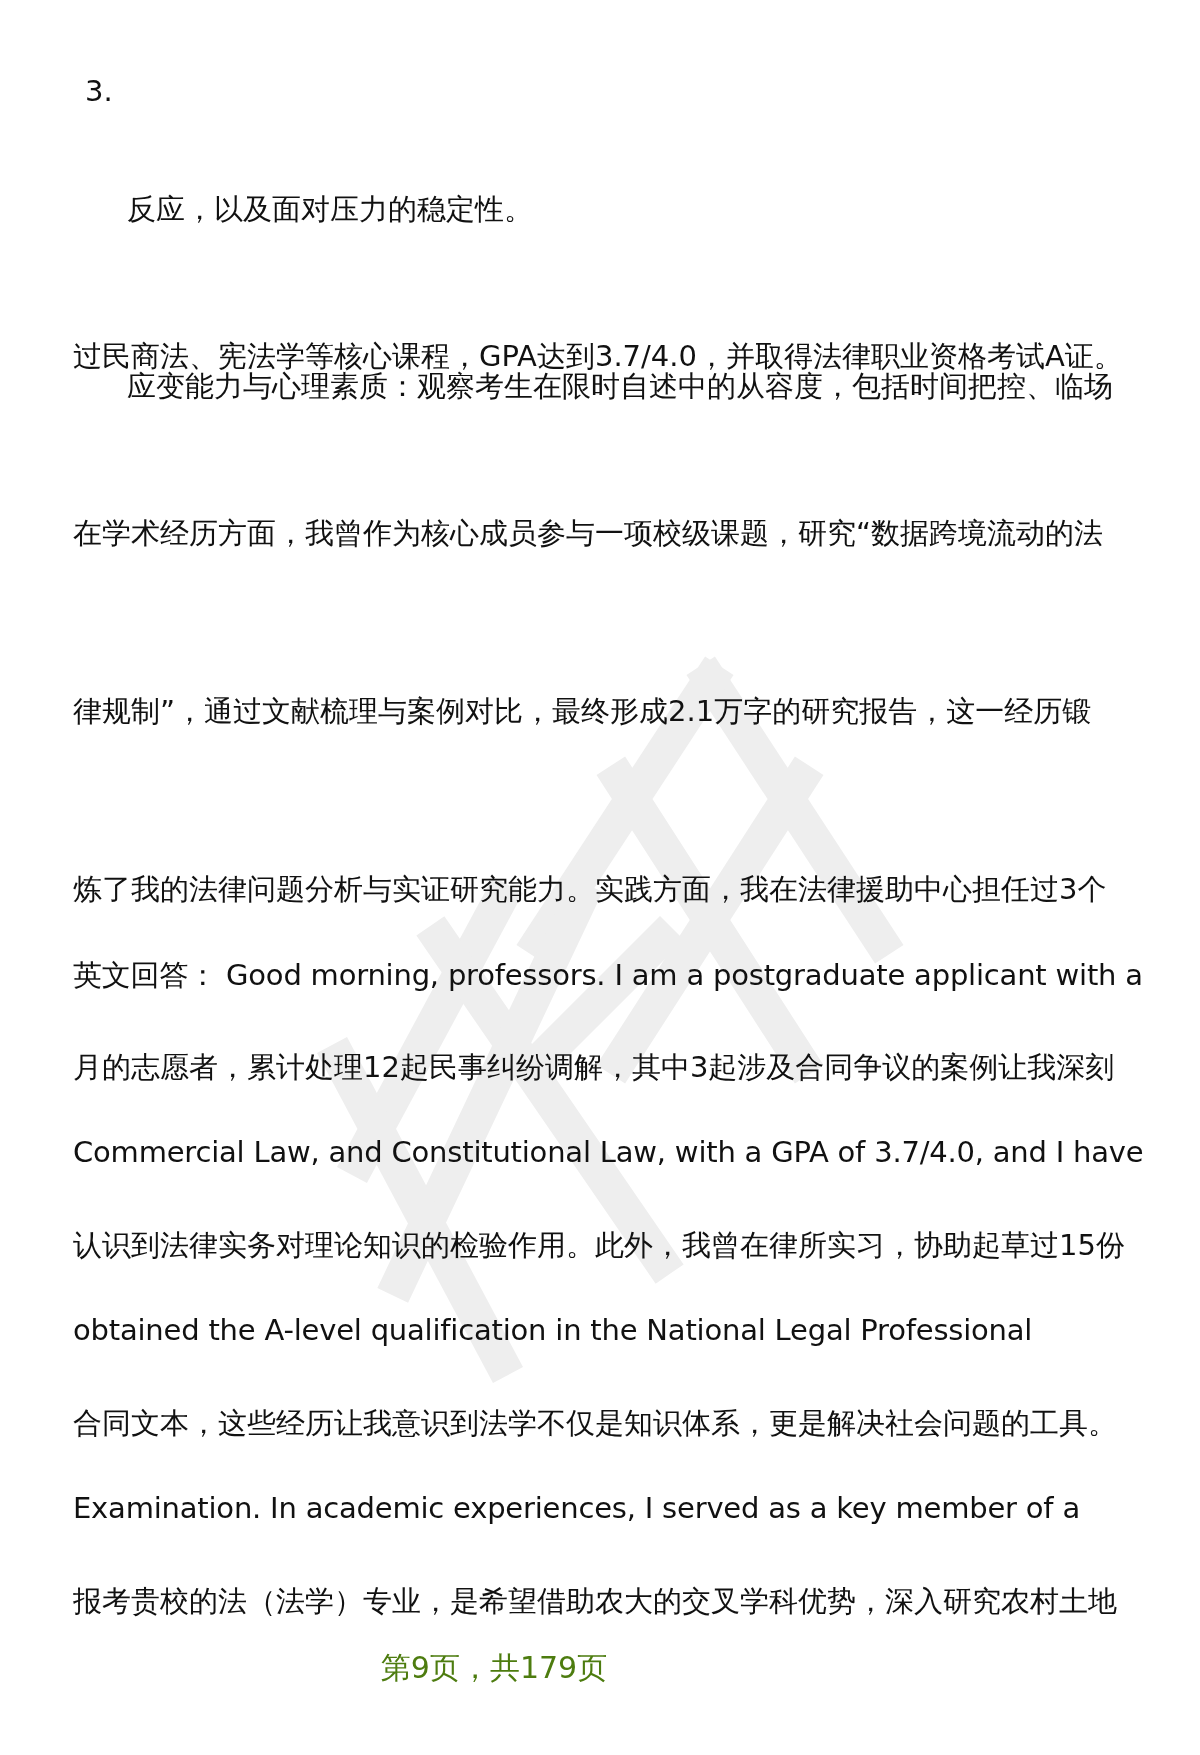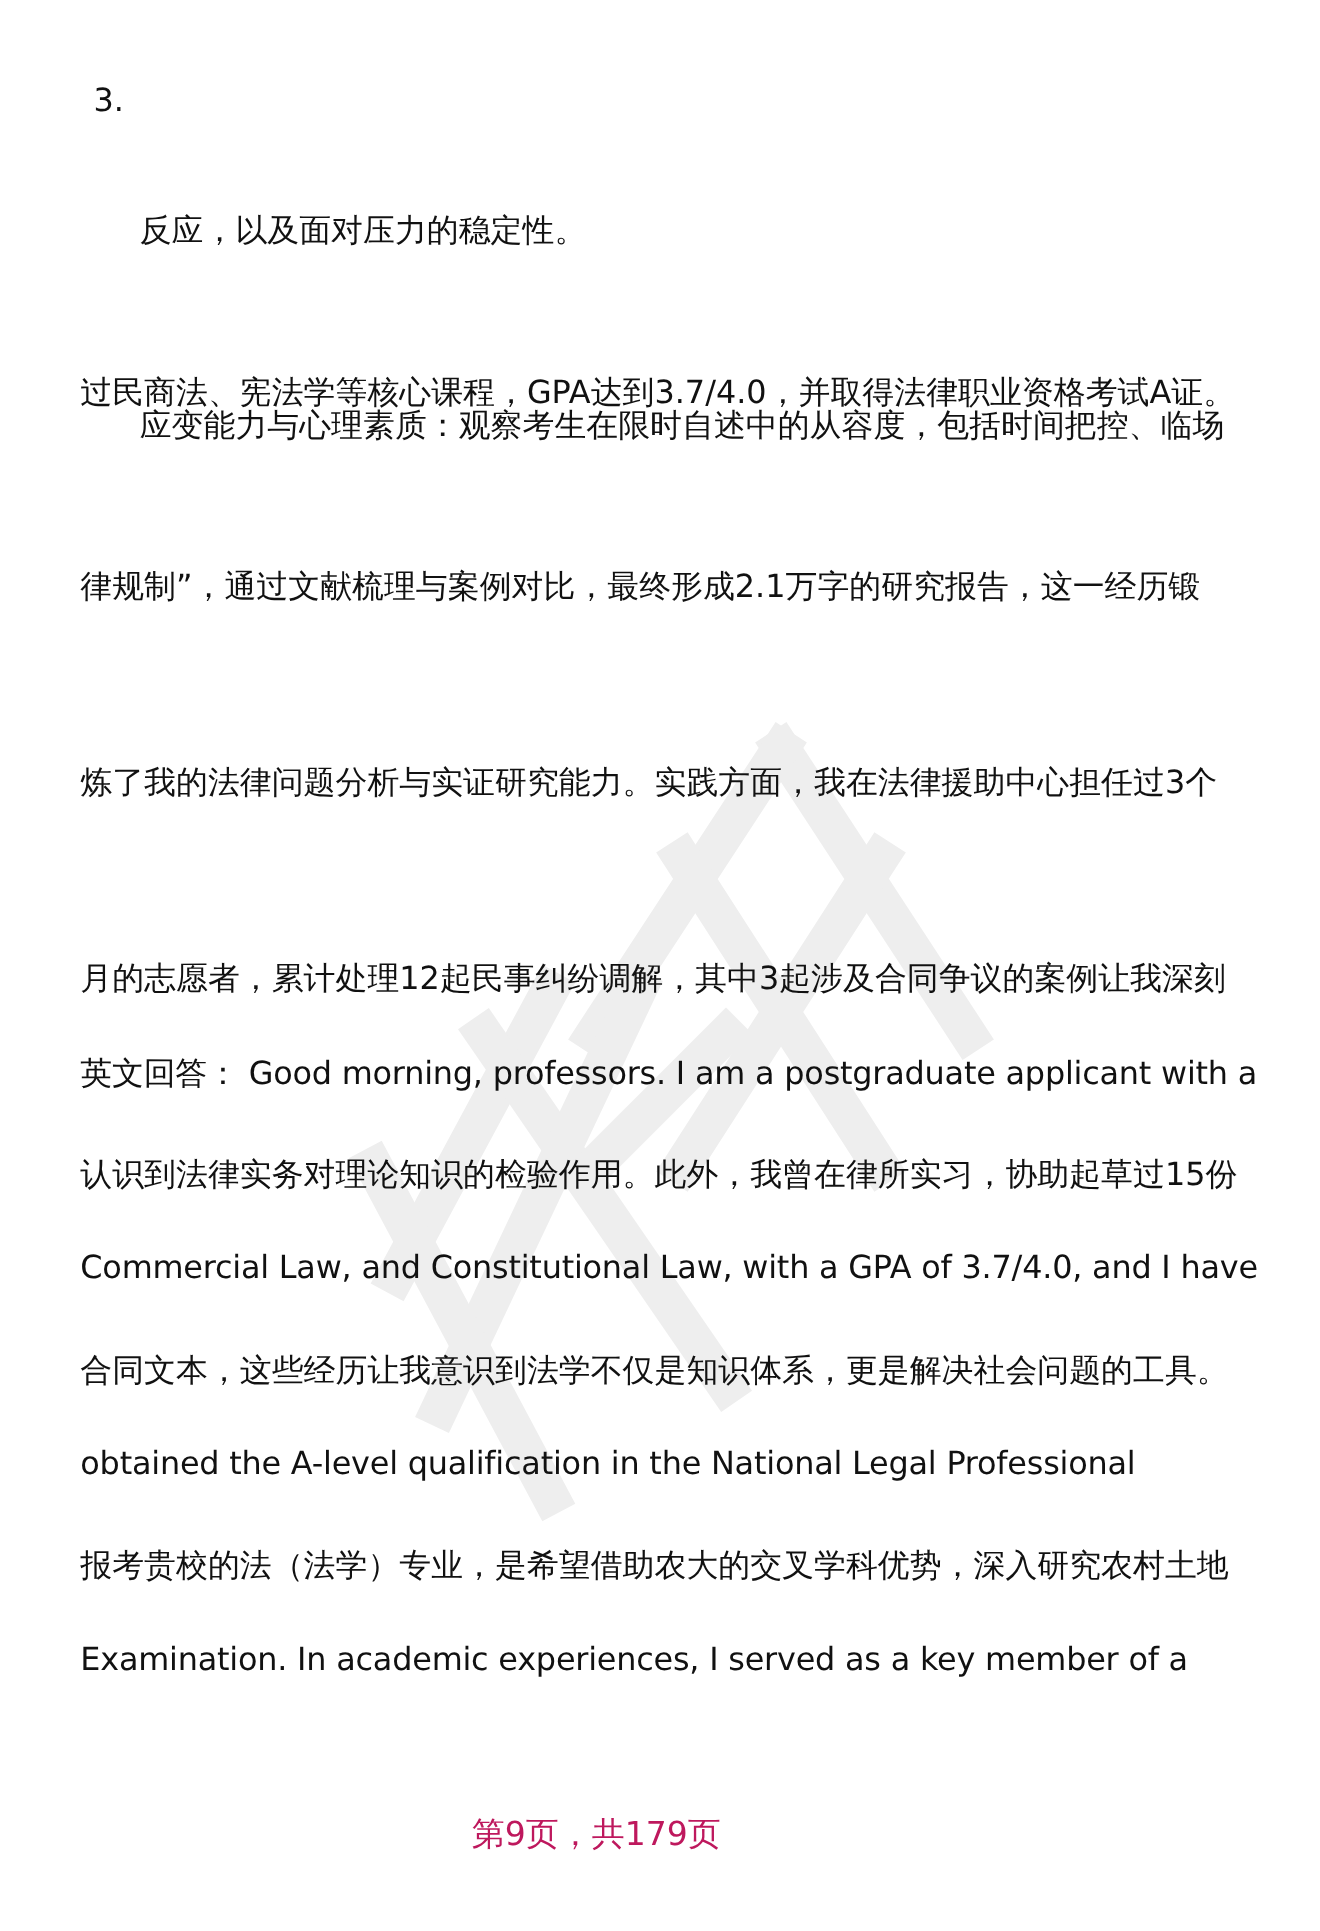--- a/index.html
+++ b/index.html
@@ -74,22 +74,21 @@
   }
   .label { }
   .footer {
     position: absolute;
     left: 0;
     width: 988px;
     top: 1648px;
     text-align: center;
     font-size: 30px;
     line-height: 40px;
-    color: #be185d;
-    margin-left: 48px;
+    color: #4d7c0f;
   }
 </style>
 </head>
 <body>
 
 <svg class="watermark" viewBox="0 0 700 760" xmlns="http://www.w3.org/2000/svg">
   <g fill="none" stroke="#eeeeee" stroke-width="34" stroke-linecap="square">
     <path d="M470 40 L640 300"></path>
     <path d="M470 40 L300 300"></path>
     <path d="M380 140 L560 420"></path>
@@ -107,20 +106,21 @@
   <div class="list-item">
     <span class="list-num">3.</span>
     <div class="list-text">
       <span class="line">反应，以及面对压力的稳定性。</span>
       <span class="line">应变能力与心理素质：观察考生在限时自述中的从容度，包括时间把控、临场</span>
     </div>
   </div>
 
   <div class="para zh">
     <span class="line">过民商法、宪法学等核心课程，GPA达到3.7/4.0，并取得法律职业资格考试A证。</span>
+    <span class="line">在学术经历方面，我曾作为核心成员参与一项校级课题，研究“数据跨境流动的法</span>
     <span class="line">律规制”，通过文献梳理与案例对比，最终形成2.1万字的研究报告，这一经历锻</span>
     <span class="line">炼了我的法律问题分析与实证研究能力。实践方面，我在法律援助中心担任过3个</span>
     <span class="line">月的志愿者，累计处理12起民事纠纷调解，其中3起涉及合同争议的案例让我深刻</span>
     <span class="line">认识到法律实务对理论知识的检验作用。此外，我曾在律所实习，协助起草过15份</span>
     <span class="line">合同文本，这些经历让我意识到法学不仅是知识体系，更是解决社会问题的工具。</span>
     <span class="line">报考贵校的法（法学）专业，是希望借助农大的交叉学科优势，深入研究农村土地</span>
     
   </div>
 
   <div class="para en">

